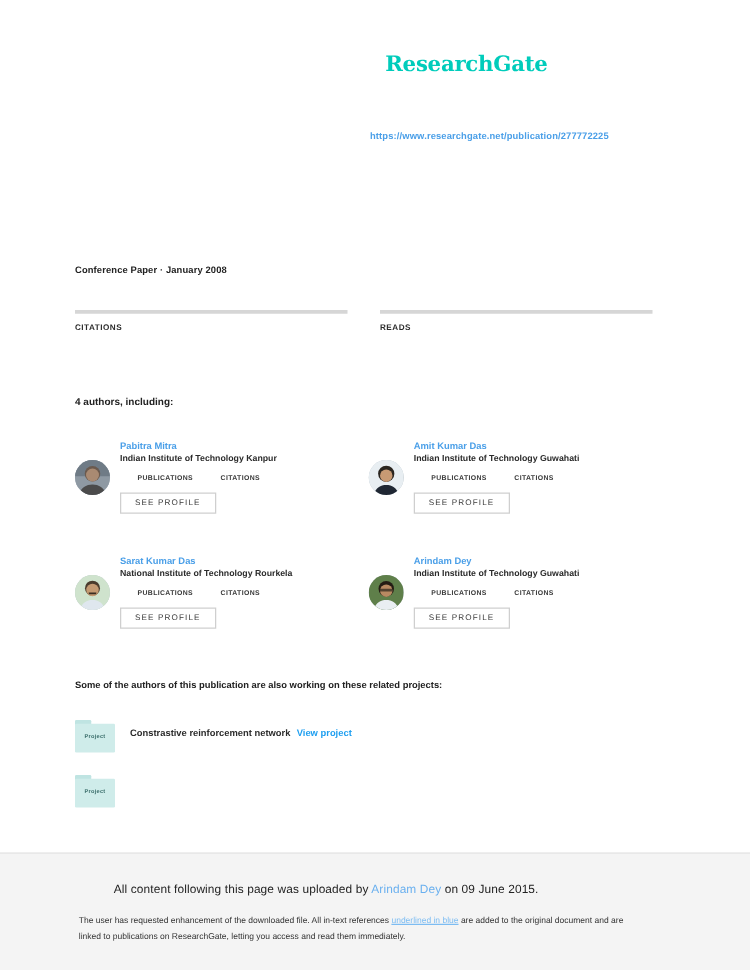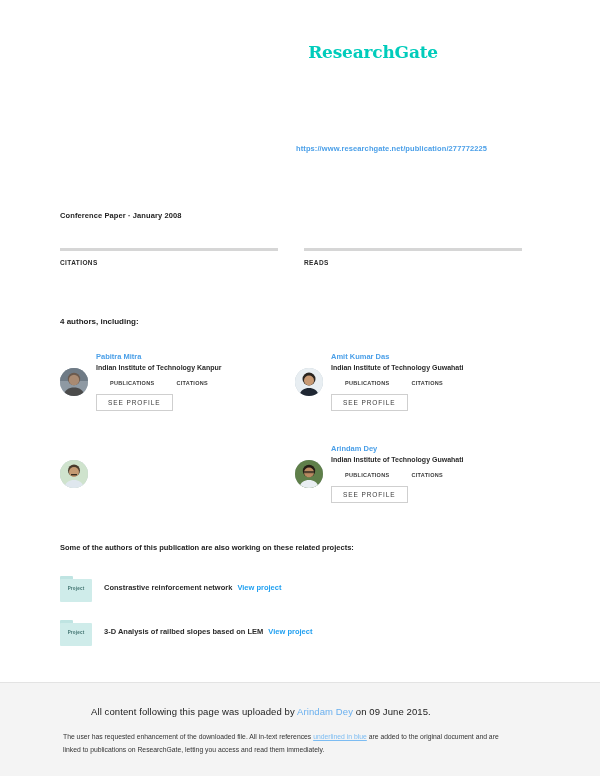--- a/index.html
+++ b/index.html
@@ -41,21 +41,20 @@
 
   .url-line {
     position: absolute;
     top: 104px;
     left: 296px;
     font-size: 7.5px;
     font-weight: bold;
     color: #4a9fe8;
     letter-spacing: 0.1px;
     white-space: nowrap;
-    margin-top: 40px;
   }
 
   
   .meta-type {
     position: absolute;
     top: 211px;
     left: 60px;
     font-size: 7.5px;
     font-weight: bold;
     color: #222;
@@ -336,20 +335,29 @@
     <div class="author">
       <div class="avatar">
         <svg viewBox="0 0 28 28">
           <rect width="28" height="28" fill="#cfe3cd"></rect>
           <circle cx="14" cy="10.5" r="6" fill="#4a3b2c"></circle>
           <circle cx="14" cy="12" r="5" fill="#c49a72"></circle>
           <rect x="11" y="14" width="6" height="1.4" fill="#3a2e22"></rect>
           <path d="M4 28c1.5-6 5.5-8 10-8s8.5 2 10 8z" fill="#dfe7ee"></path>
         </svg>
       </div>
+      <div class="author-body">
+        <div class="author-name">Sarat Kumar Das</div>
+        <div class="author-affil">National Institute of Technology Rourkela</div>
+        <div class="author-stats">
+          <span class="author-stat-label">PUBLICATIONS</span>
+          <span class="author-stat-label">CITATIONS</span>
+        </div>
+        <div class="see-profile">SEE PROFILE</div>
+      </div>
     </div>
 
     <div class="author">
       <div class="avatar">
         <svg viewBox="0 0 28 28">
           <rect width="28" height="28" fill="#5f7f4a"></rect>
           <circle cx="14" cy="11" r="6.2" fill="#241c14"></circle>
           <circle cx="14" cy="12.5" r="5" fill="#b98a62"></circle>
           <rect x="9" y="11" width="10" height="2.2" fill="#3a2f24" opacity="0.8"></rect>
           <path d="M4 28c1.5-6 5.5-8 10-8s8.5 2 10 8z" fill="#e9eef2"></path>
@@ -381,23 +389,20 @@
         <span class="project-title">Constrastive reinforcement network</span><span class="view-project">View project</span>
       </div>
     </div>
 
     <div class="project-row">
       <div class="project-icon">
         <div class="tab"></div>
         <div class="body"></div>
         <div class="txt">Project</div>
       </div>
-      <div>
-        <span class="project-title">3-D Analysis of railbed slopes based on LEM</span><span class="view-project">View project</span>
-      </div>
     </div>
   </div>
 
   <div class="footer">
     <div class="footer-main">
       <span>All content following this page was uploaded by </span><span class="footer-link">Arindam Dey</span><span> on 09 June 2015.</span>
     </div>
     <div class="footer-note">
       <span>The user has requested enhancement of the downloaded file. All in-text references </span><span class="ul">underlined in blue</span><span> are added to the original document and are linked to publications on ResearchGate, letting you access and read them immediately.</span>
     </div>

